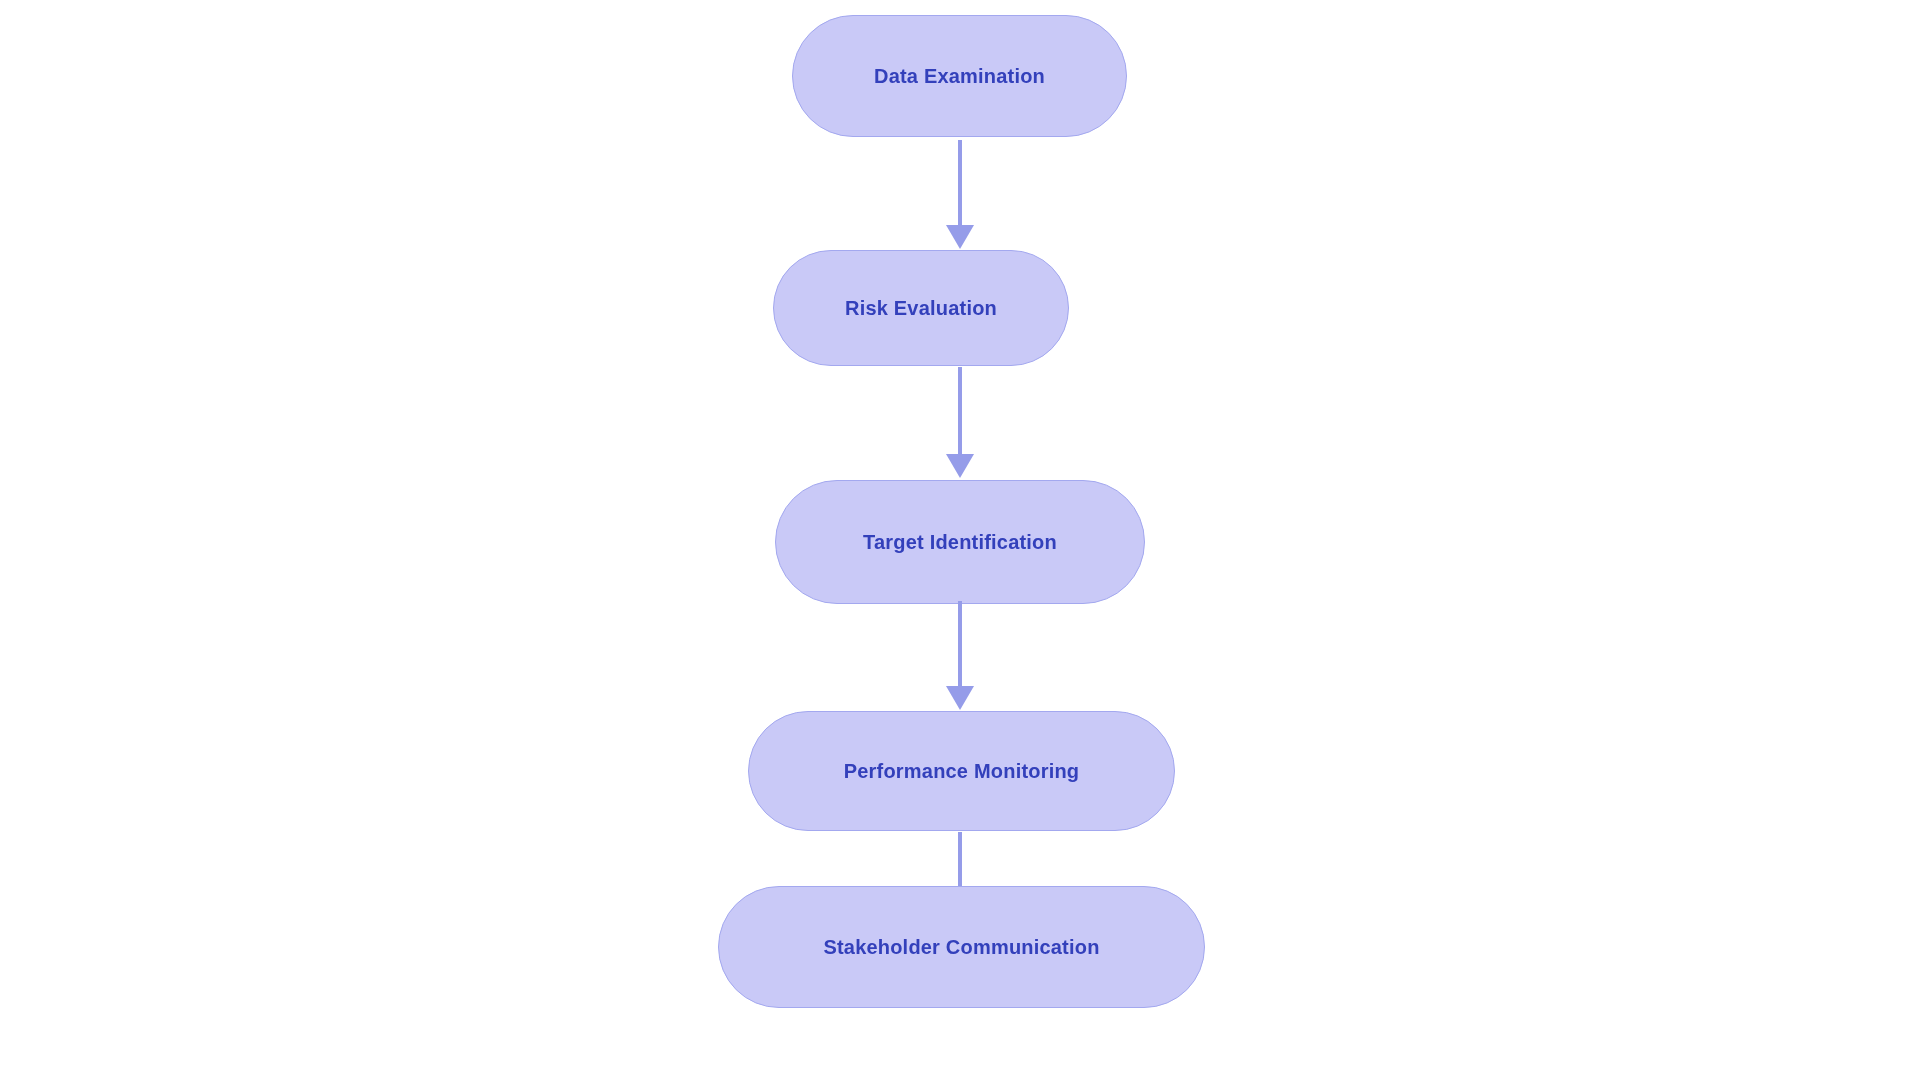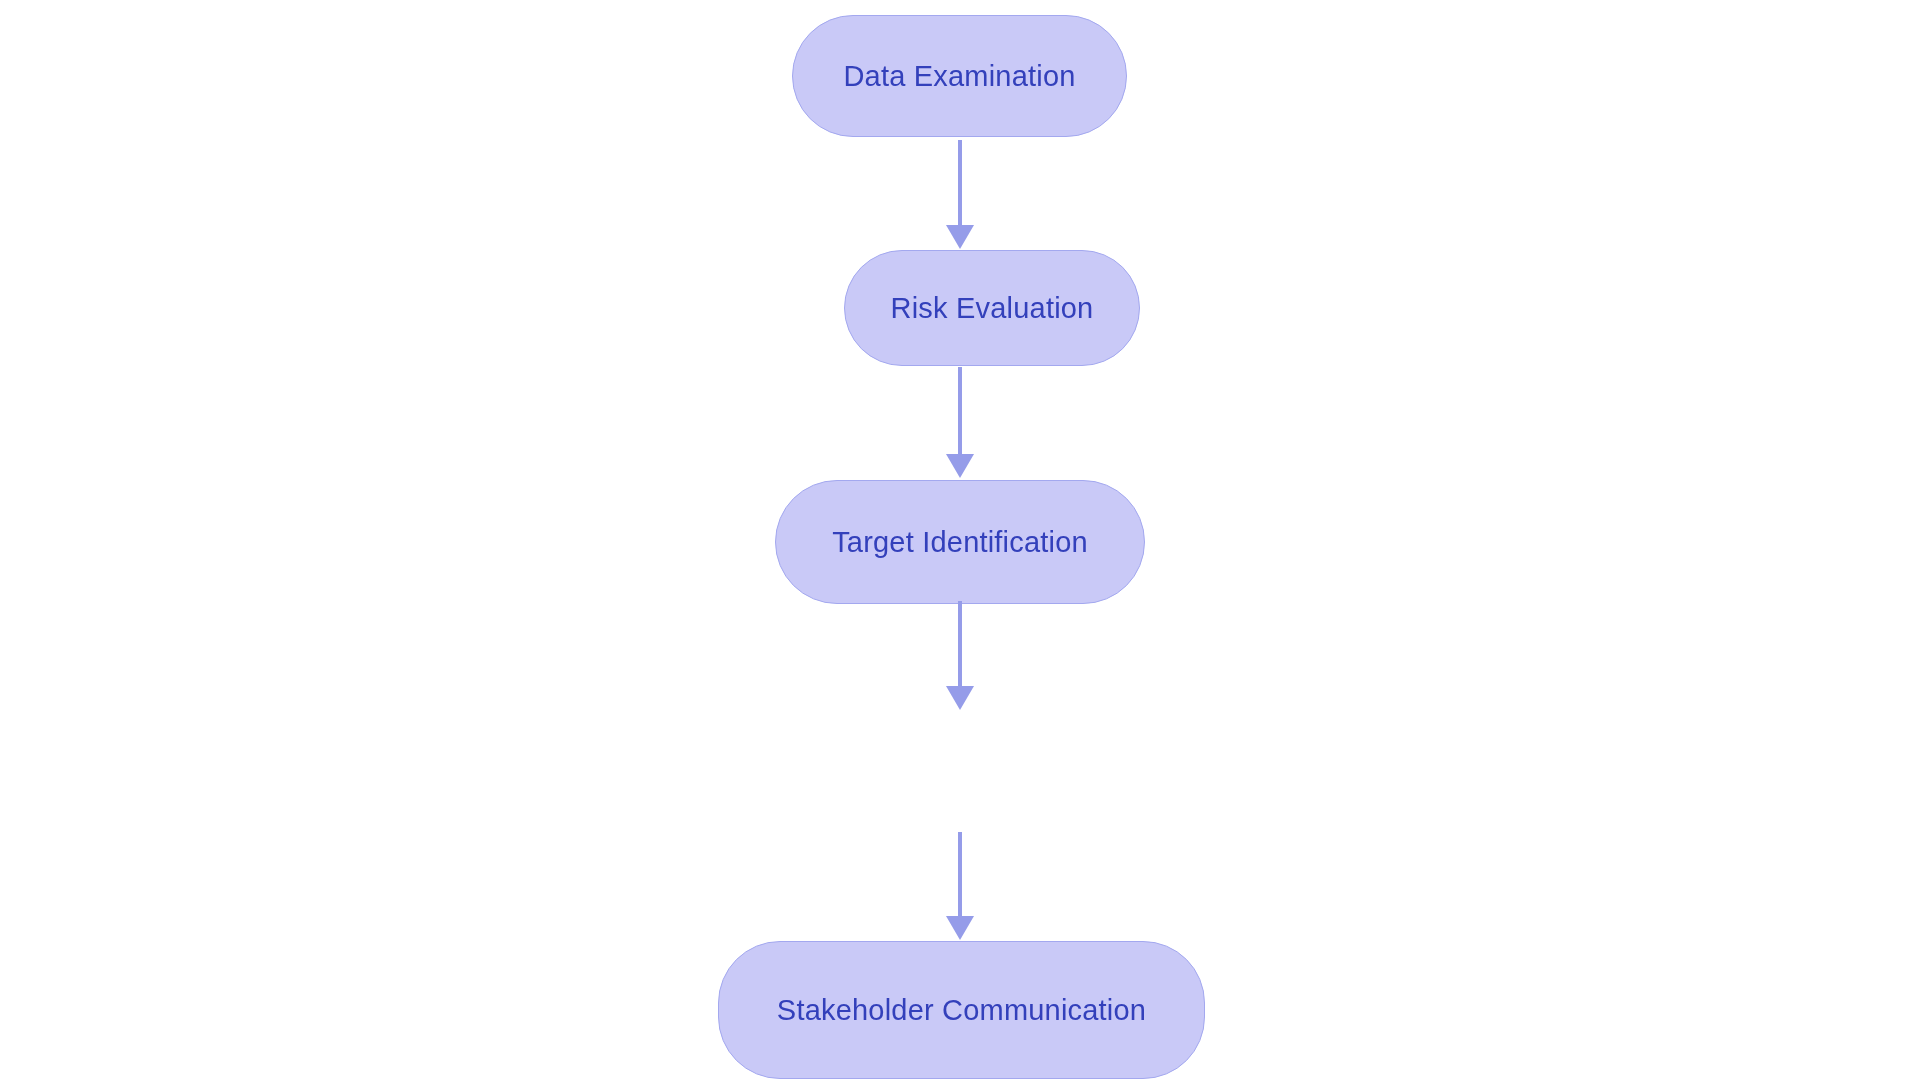--- a/index.html
+++ b/index.html
@@ -27,31 +27,31 @@
     position: absolute;
     display: flex;
     align-items: center;
     justify-content: center;
     background: var(--node-fill);
     border: 1.5px solid var(--node-border);
     border-radius: 62px; 
   }
   .node-label {
     color: var(--text-color);
-    font-size: 29px;
-    font-weight: 400;
+    font-size: 20px;
+    font-weight: 700;
     letter-spacing: 0.2px;
     white-space: nowrap;
     text-align: right;
   }
   .n1 { left: 792px; top:  15px; width: 335px; height: 122px; }
-  .n2 { left: 844px; top: 250px; width: 296px; height: 116px; }
+  .n2 { left: 773px; top: 250px; width: 296px; height: 116px; }
   .n3 { left: 775px; top: 480px; width: 370px; height: 124px; }
   .n4 { left: 748px; top: 711px; width: 427px; height: 120px; }
-  .n5 { left: 718px; top: 941px; width: 487px; height: 138px; }
+  .n5 { left: 718px; top: 886px; width: 487px; height: 122px; }
 
   .arrow {
     position: absolute;
     width: 28px;
     display: flex;
     flex-direction: column;
     align-items: center;
     left: 946px; 
   }
   .arrow .stem {
@@ -96,20 +96,23 @@
 
   <div class="node n3">
     <span class="node-label">Target Identification</span>
   </div>
 
   <div class="arrow a3">
     <div class="stem"></div>
     <div class="head"></div>
   </div>
 
+  <div class="node n4">
+    <span class="node-label">Performance Monitoring</span>
+  </div>
 
   <div class="arrow a4">
     <div class="stem"></div>
     <div class="head"></div>
   </div>
 
   <div class="node n5">
     <span class="node-label">Stakeholder Communication</span>
   </div>
 

